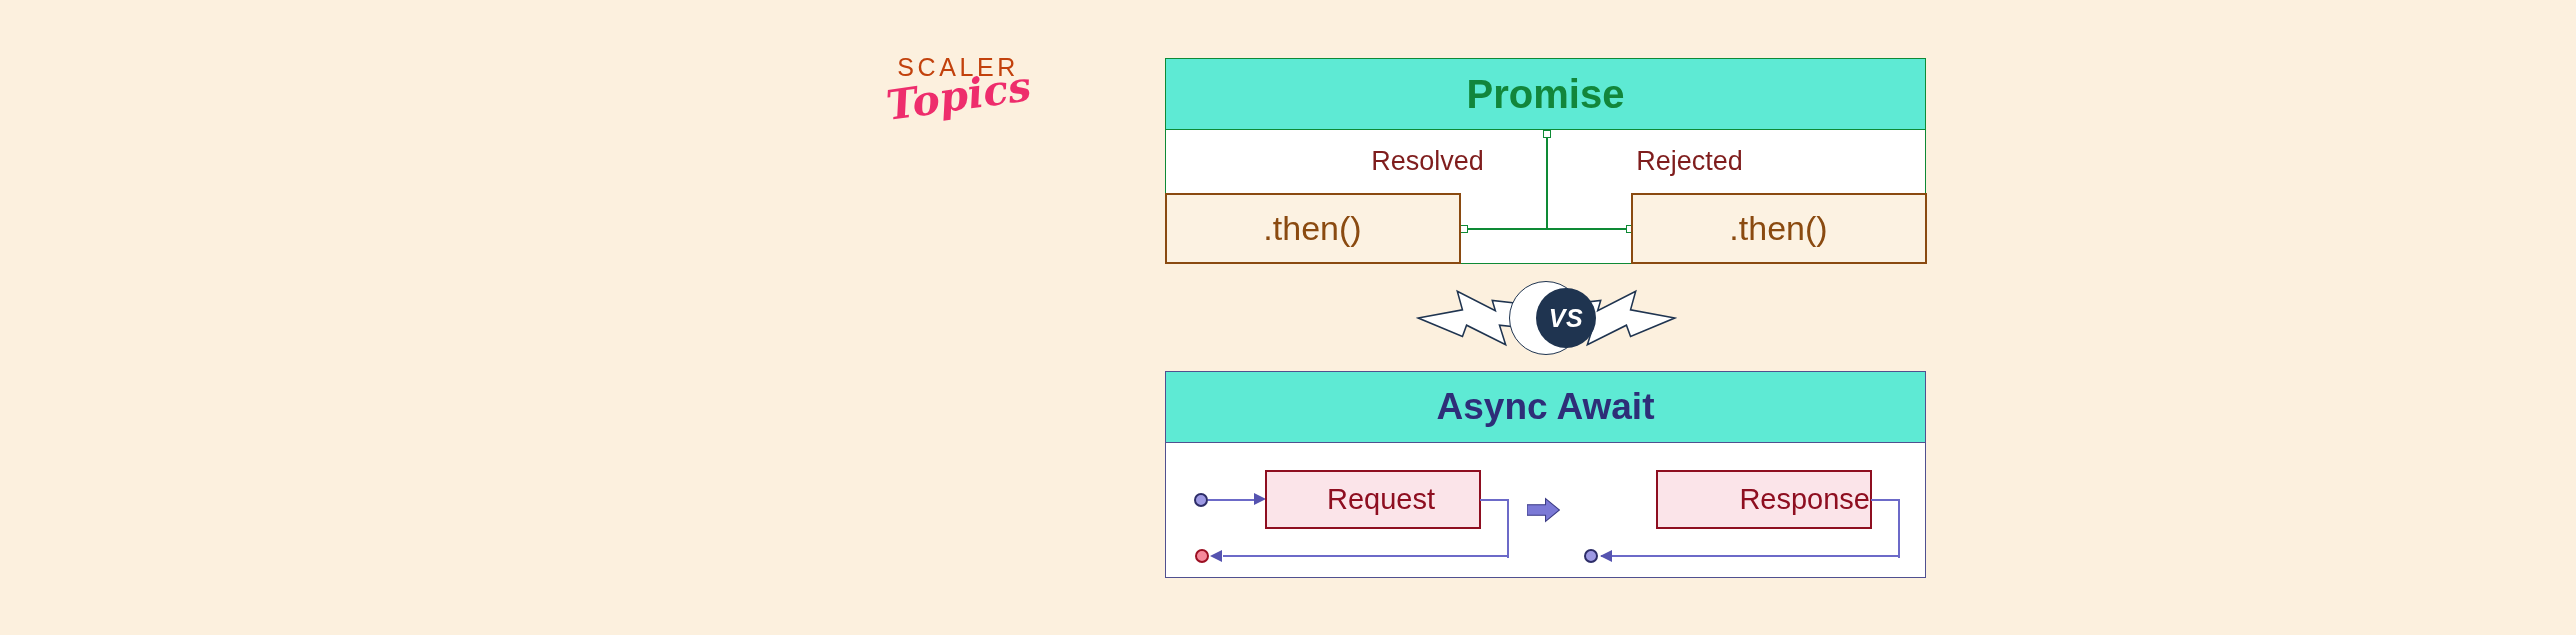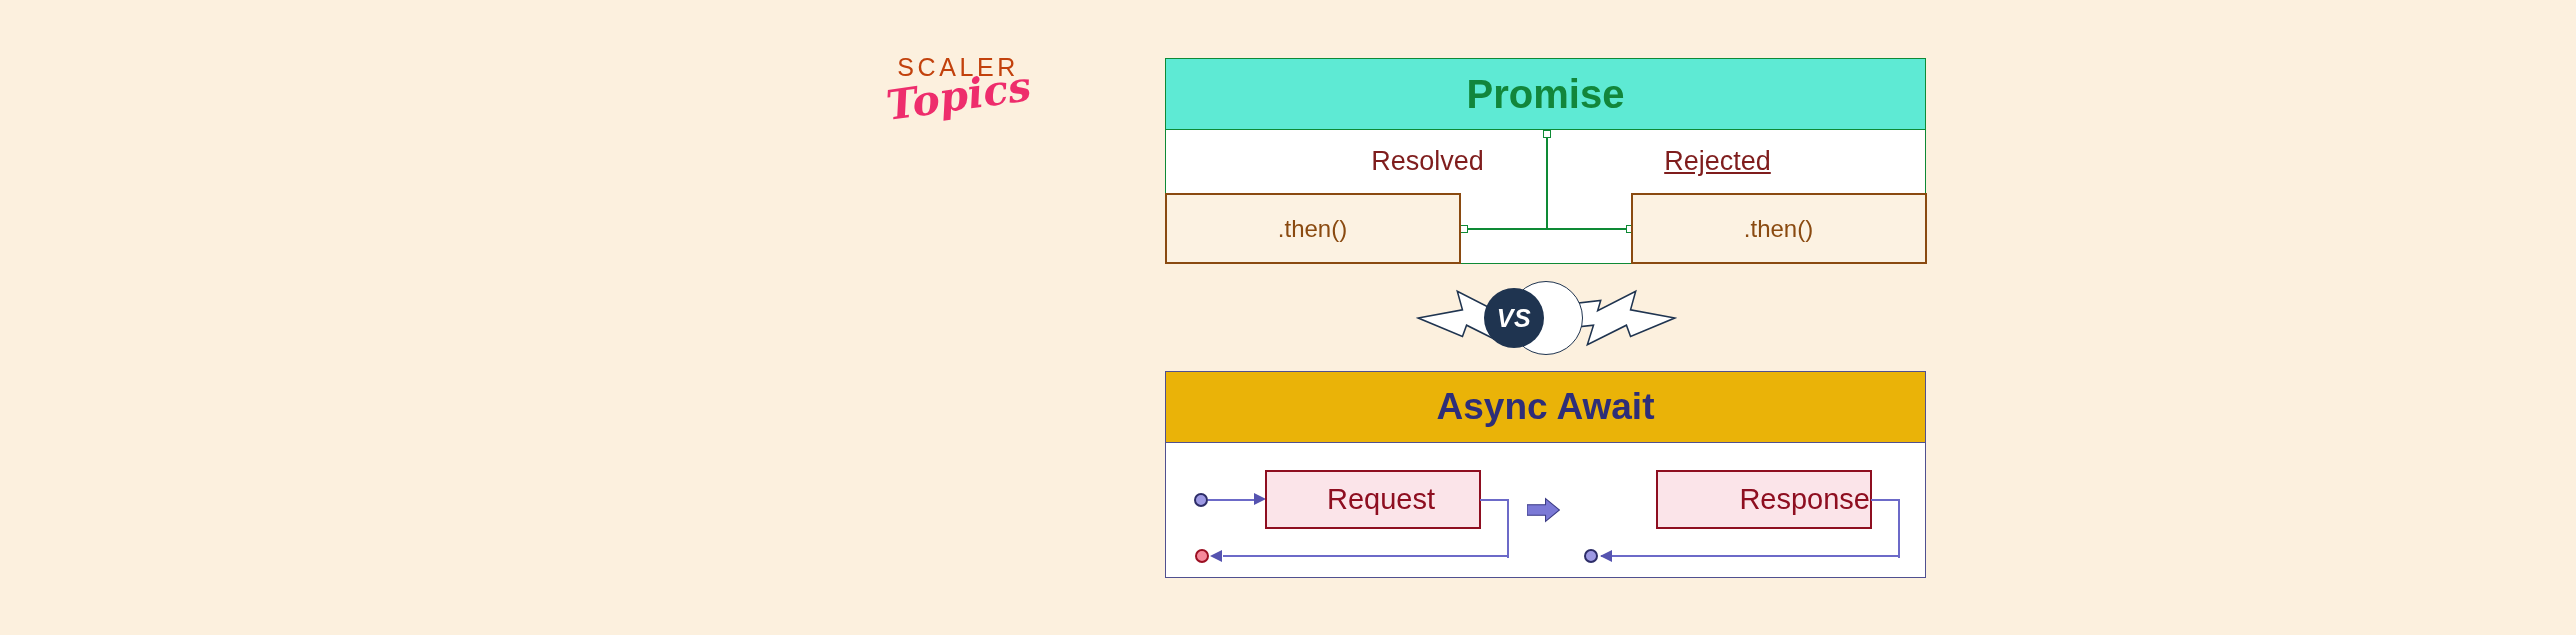--- a/index.html
+++ b/index.html
@@ -15,48 +15,48 @@
 
   
   .promise-panel{position:absolute;left:1165px;top:58px;width:761px;height:206px;
     background:#FFFFFF;border:1.5px solid #0E8A35;box-sizing:border-box;}
   .promise-header{position:absolute;left:0;top:0;width:100%;height:71px;background:#5eead4;
     border-bottom:1.5px solid #0E8A35;display:flex;align-items:center;justify-content:center;box-sizing:border-box;}
   .promise-title{font-size:40px;font-weight:bold;color:#12863B;}
   .branch-label{position:absolute;top:87px;width:191px;text-align:center;
     font-size:27px;color:#7f1d1d;}
   .branch-resolved{left:166px;}
-  .branch-rejected{left:456px;text-decoration:underline;}
+  .branch-rejected{left:428px;}
   .p-vline{position:absolute;left:380px;top:71px;width:2.1px;height:99px;background:#0E8A35;}
   .p-hline{position:absolute;left:295px;top:169px;width:171px;height:2.1px;background:#0E8A35;}
   .conn-square{position:absolute;width:7.7px;height:7.7px;background:#FFFFFF;
     border:1.5px solid #0E8A35;box-sizing:border-box;}
   .sq-top{left:377px;top:71px;}
   .sq-left{left:294px;top:166px;}
   .sq-right{left:460px;top:166px;}
   .handler-box{position:absolute;top:134px;width:296px;height:71px;background:#FCF2E2;
     border:2.1px solid #8A4A10;box-sizing:border-box;display:flex;align-items:center;justify-content:center;}
   .handler-then{left:-1.5px;}
   .handler-catch{right:-1.5px;}
-  .handler-label{font-size:24px;color:#8A4A10;}
+  .handler-label{font-size:34px;color:#8A4A10;}
 
   
   .bolt{position:absolute;top:282px;width:132px;height:72px;}
   .bolt-left{left:1416px;}
   .bolt-right{left:1545px;transform:scaleX(-1);}
   .vs-ring{position:absolute;left:1509px;top:281px;width:74px;height:74px;border-radius:50%;
     background:#FFFFFF;border:1.5px solid #1F3450;box-sizing:border-box;}
-  .vs-circle{position:absolute;left:1484px;top:288px;width:60px;height:60px;border-radius:50%;
+  .vs-circle{position:absolute;left:1536px;top:288px;width:60px;height:60px;border-radius:50%;
     background:#1F3450;display:flex;align-items:center;justify-content:center;}
   .vs-label{color:#FFFFFF;font-size:25px;font-weight:bold;font-style:italic;letter-spacing:0.5px;}
 
   
   .async-panel{position:absolute;left:1165px;top:371px;width:761px;height:207px;
     background:#FFFFFF;border:1.5px solid #50508F;box-sizing:border-box;}
-  .async-header{position:absolute;left:0;top:0;width:100%;height:71px;background:#eab308;
+  .async-header{position:absolute;left:0;top:0;width:100%;height:71px;background:#5eead4;
     border-bottom:1.5px solid #50508F;display:flex;align-items:center;justify-content:center;box-sizing:border-box;}
   .async-title{font-size:37px;font-weight:bold;color:#2E2E78;}
   .flow-circle{position:absolute;width:14.4px;height:14.4px;border-radius:50%;box-sizing:border-box;}
   .c-start{left:28px;top:121px;background:#9D99E3;border:2.1px solid #2D2D68;}
   .c-req-end{left:29px;top:177px;background:#F5899B;border:2.1px solid #9B0F22;}
   .c-res-end{left:418px;top:177px;background:#9D99E3;border:2.1px solid #2D2D68;}
   .flow-line{position:absolute;background:#6C6AC8;}
   .l-start{left:42px;top:127px;width:50px;height:2.1px;}
   .l-req-r{left:314px;top:127px;width:29px;height:2.1px;}
   .l-req-d{left:341px;top:127px;width:2.1px;height:59px;}

